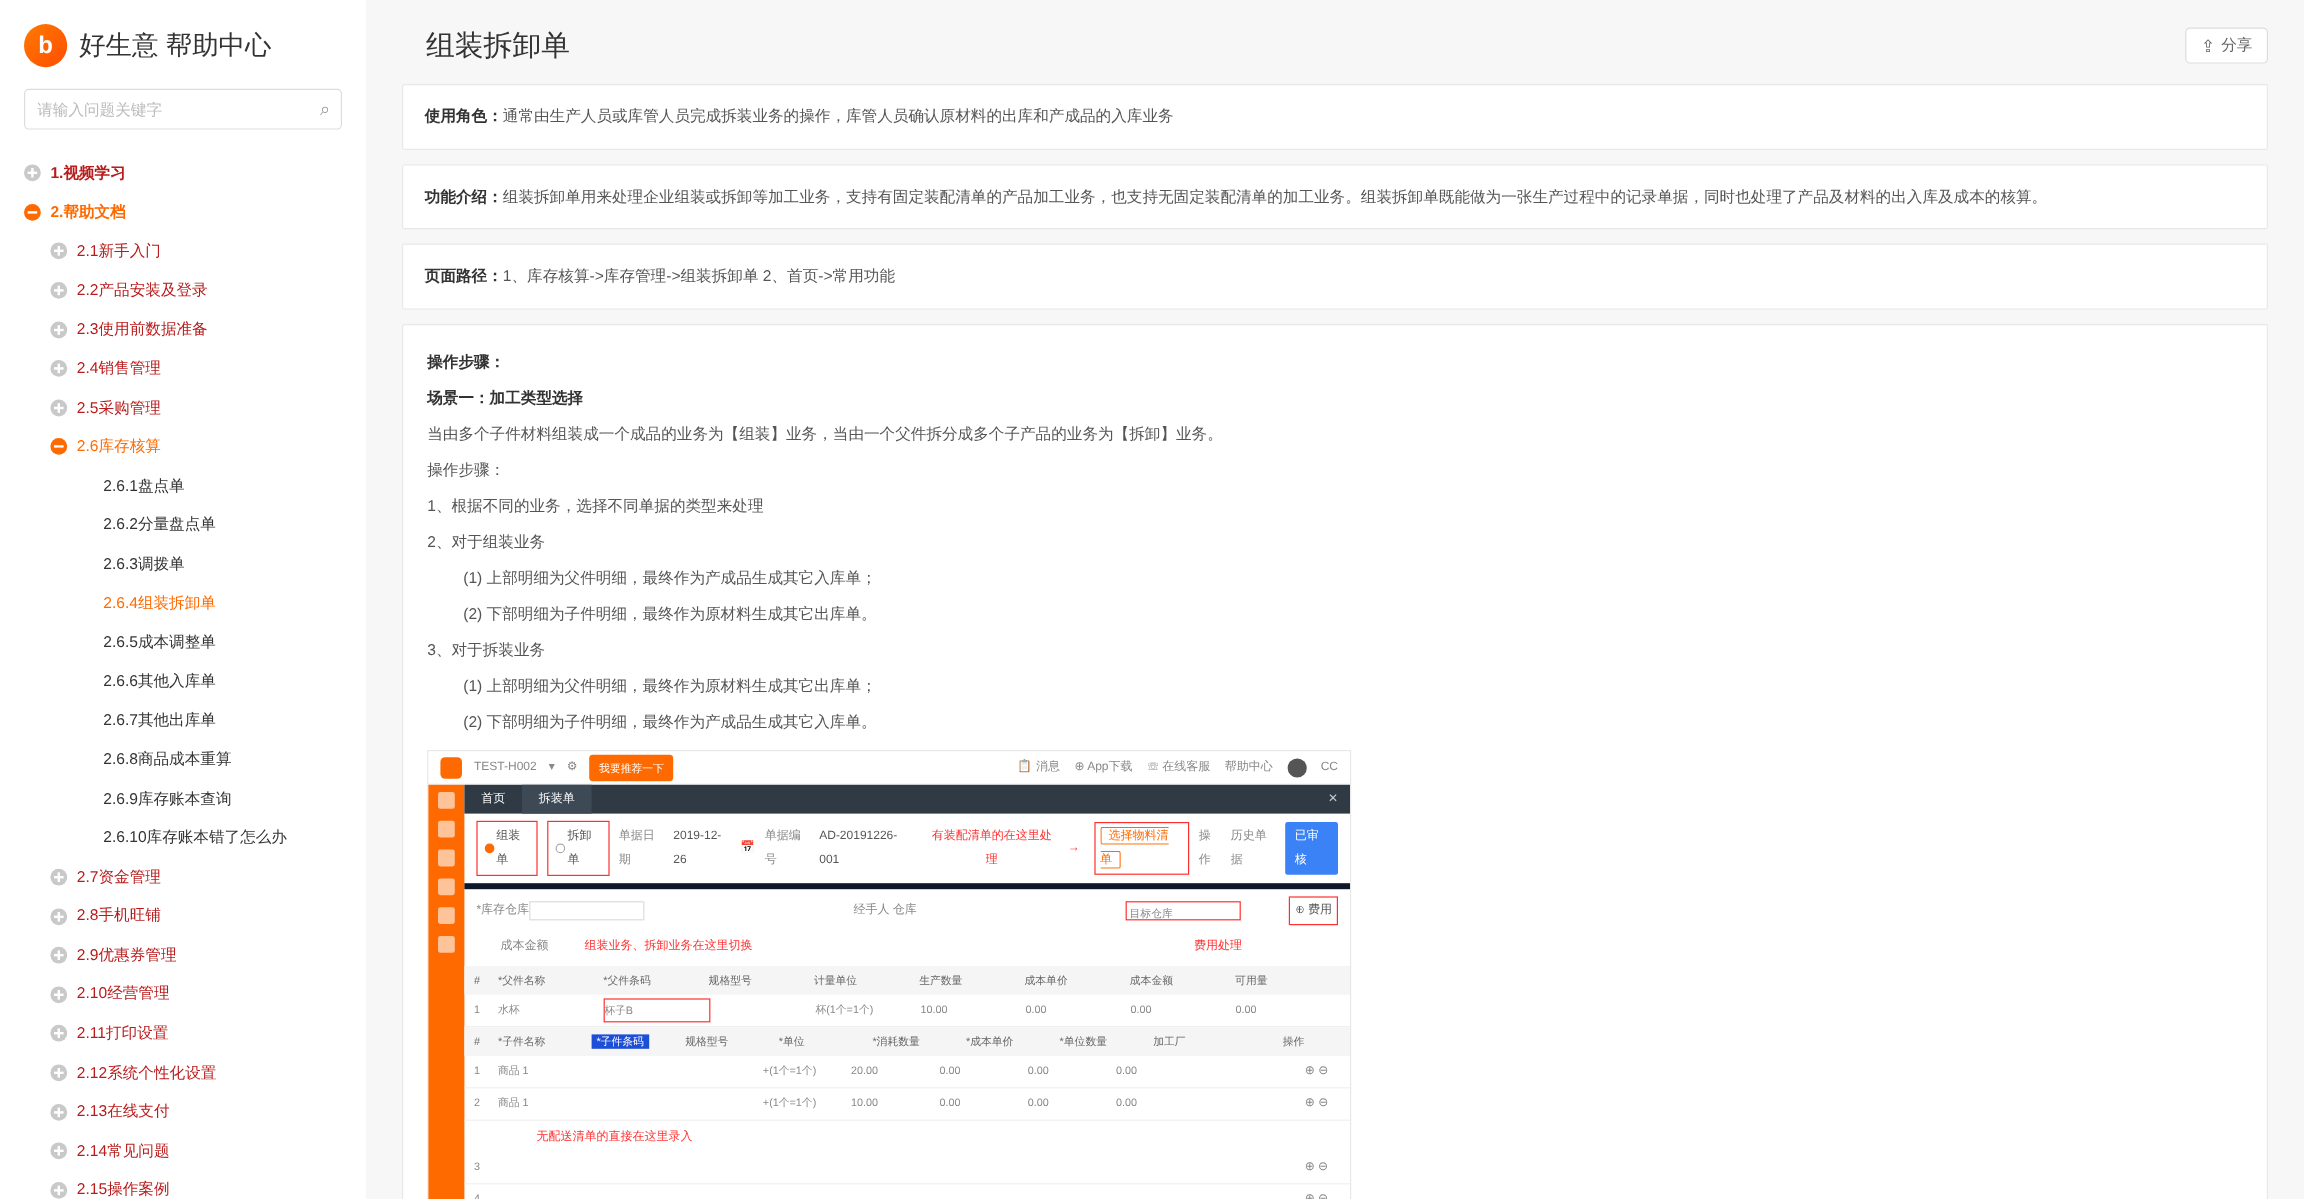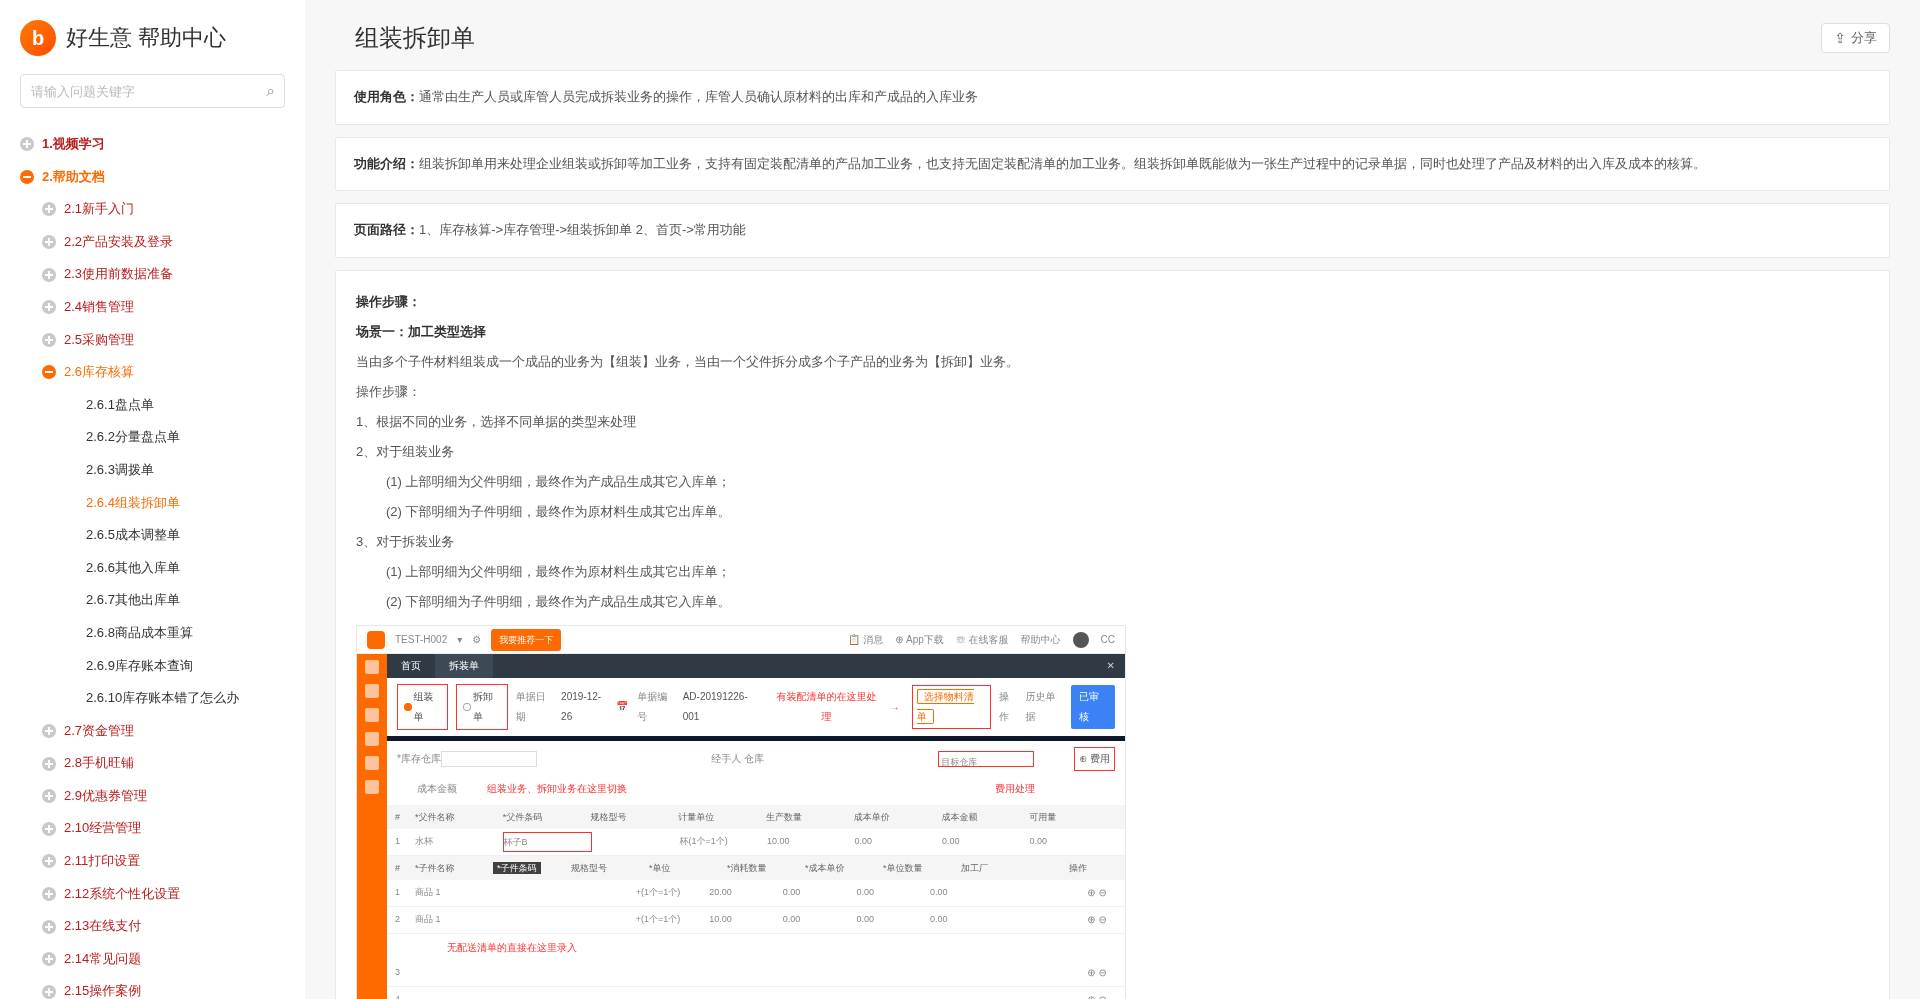--- a/index.html
+++ b/index.html
@@ -84,21 +84,21 @@
 .mock-row2 { display: flex; align-items: center; padding: 6px 10px; }
 .mock-input { border: 1px solid #ddd; height: 16px; width: 96px; }
 .mock-input.red { border-color: #ff3030; }
 
 .mock-table { width: 100%; }
 .mock-thead { background: #f5f5f5; display: flex; padding: 3px 8px; color: #666; gap: 0; }
 .mock-thead .th { flex: 1; font-size: 9px; }
 .mock-trow { display: flex; padding: 3px 8px; border-bottom: 1px solid #f0f0f0; color: #888; }
 .mock-trow .td { flex: 1; font-size: 9px; }
 .mock-trow .td.redcell { border: 1px solid #ff3030; }
-.mock-green-badge { background: #404040; color: #fff; padding: 1px 4px; font-size: 9px; margin-top: 48px; }
+.mock-green-badge { background: #1d4ed8; color: #fff; padding: 1px 4px; font-size: 9px; margin-top: 48px; }
 .mock-ops { width: 40px; text-align: center; }
 .mock-sub-wrap { position: relative; }
 .mock-anno-below { color: #ff3030; font-size: 10px; padding: 4px 0 2px 60px; }
 </style>
 </head>
 <body>
 
 <div class="container">
   <aside class="sidebar">
     <div class="logo-wrap">

